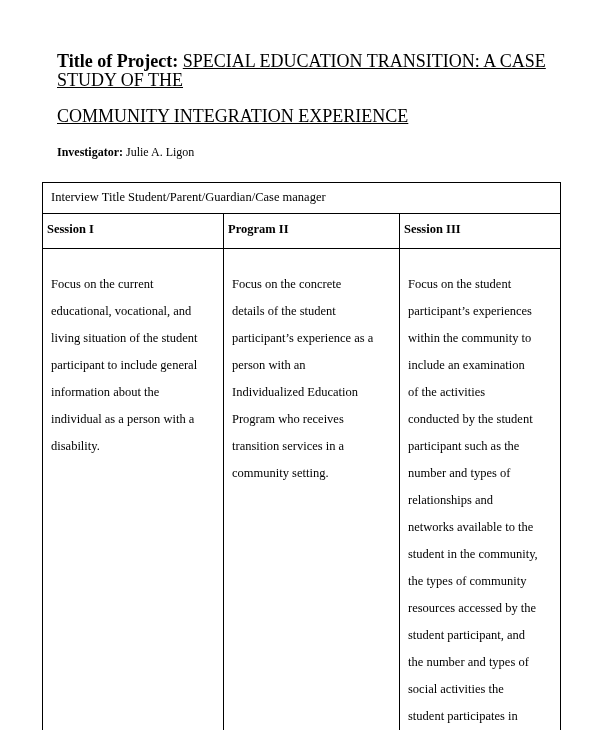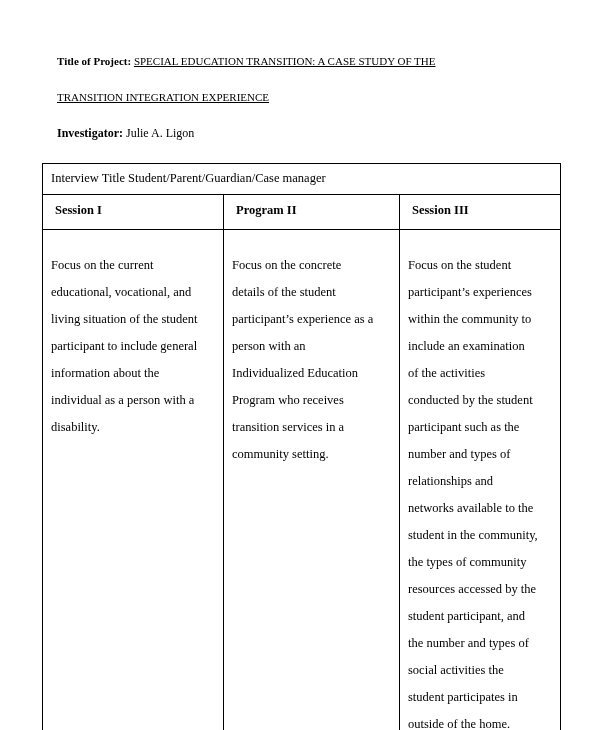--- a/index.html
+++ b/index.html
@@ -17,21 +17,21 @@
   }
   .page {
     box-sizing: border-box;
     width: 600px;
     height: 730px;
     padding: 52px 40px 0 42px;
     background: #ffffff;
   }
   .title-line {
     margin: 0 0 17px 15px;
-    font-size: 11px;
+    font-size: 18px;
     line-height: 19px;
   }
   .bold { font-weight: bold; }
   .underline { text-decoration: underline; }
   .investigator-line {
     margin: 0 0 0 15px;
     font-size: 12px;
     line-height: 19px;
   }
   table.guide {
@@ -49,40 +49,40 @@
     text-align: left;
     font-size: 12.5px;
   }
   td.caption-cell {
     padding: 5px 8px 6px 8px;
     line-height: 19px;
   }
   td.session-header {
     font-weight: bold;
     font-size: 13.5px;
-    padding: 6px 8px 9px 12px;
+    padding: 6px 8px 9px 4px;
     line-height: 19px;
   }
   td.body-cell {
     padding: 22px 22px 12px 8px;
     line-height: 27px;
   }
 </style>
 </head>
 <body>
 
 <div class="page">
 
   <p class="title-line">
     <span class="bold">Title of Project:</span>
     <span class="underline">SPECIAL EDUCATION TRANSITION: A CASE STUDY OF THE</span>
   </p>
 
   <p class="title-line">
-    <span class="underline">TRANSITION INTEGRATION EXPERIENCE</span>
+    <span class="underline">COMMUNITY INTEGRATION EXPERIENCE</span>
   </p>
 
   <p class="investigator-line">
     <span class="bold">Investigator:</span>
     <span>Julie A. Ligon</span>
   </p>
 
   <table class="guide">
     <colgroup>
       <col class="c1">

